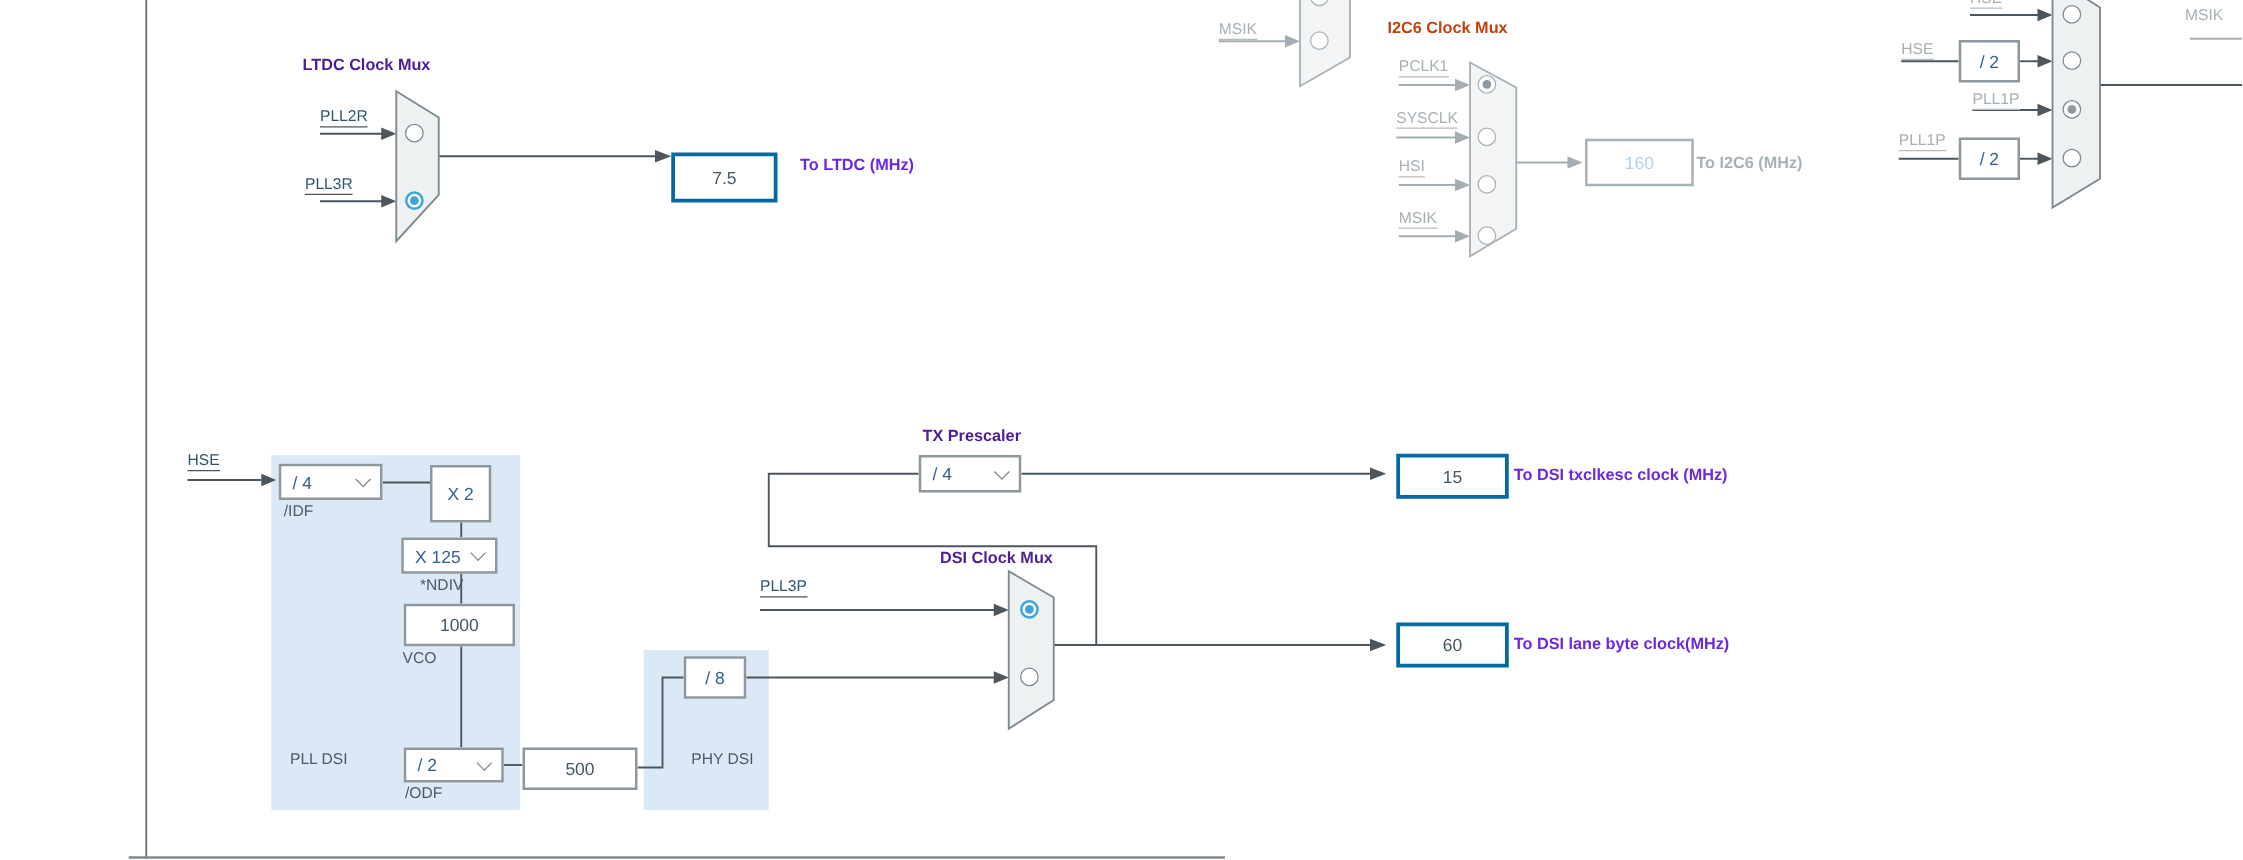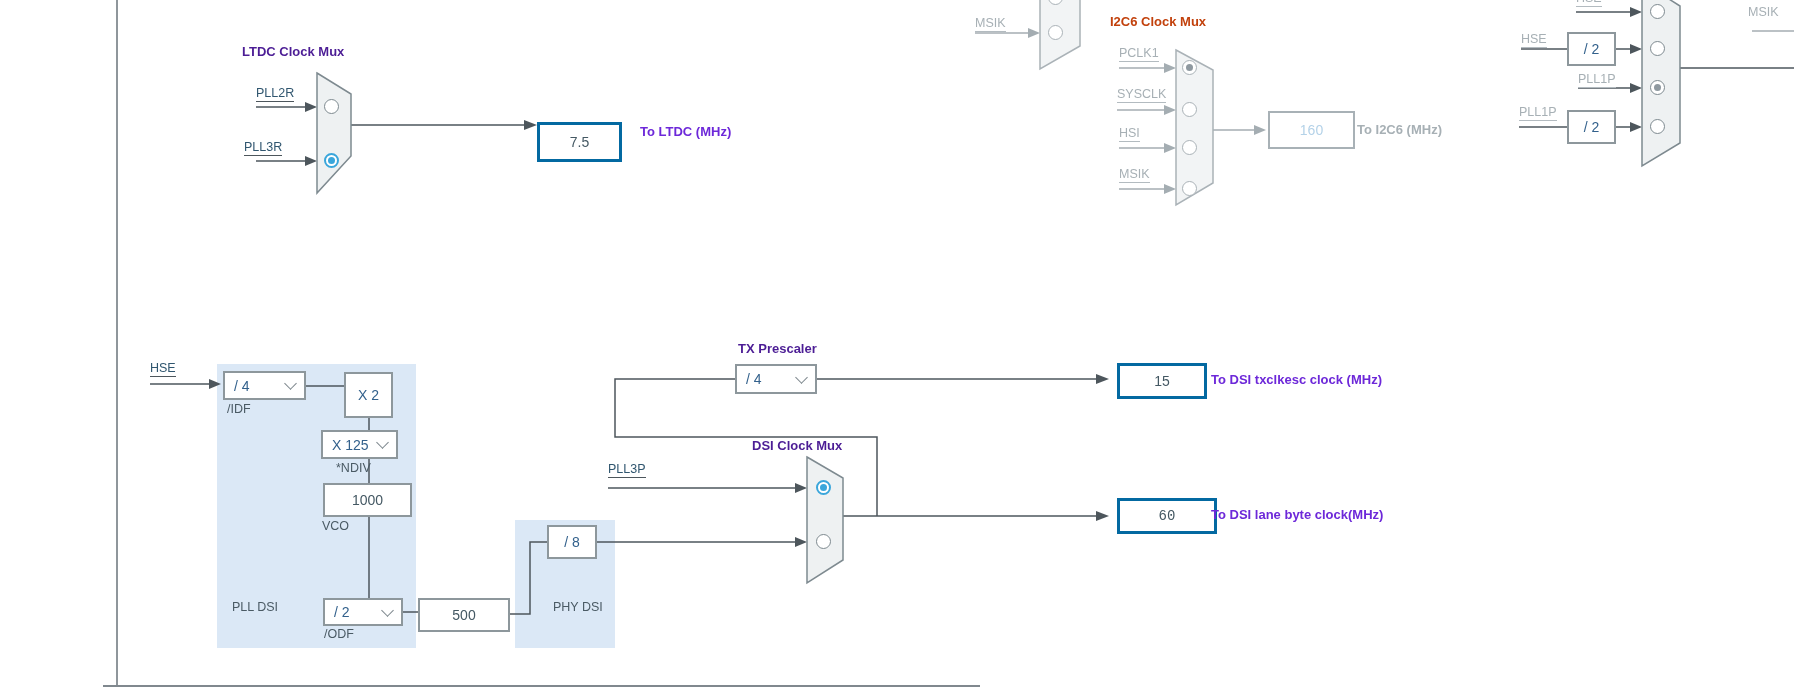--- a/index.html
+++ b/index.html
@@ -215,16 +215,16 @@
     <span>/ 4</span>
     <span class="chev"></span>
   </div>
   <div class="vbox obox" style="left:1117px;top:363px;width:90px;height:36px;">15</div>
   <div class="outlbl" style="left:1211px;top:372px;">To DSI txclkesc clock (MHz)</div>
 
   <div class="title" style="left:752px;top:438px;">DSI Clock Mux</div>
   <div class="lbl" style="left:608px;top:462px;">PLL3P</div>
   <div class="radio sel-blue" style="left:816px;top:480px;"></div>
   <div class="radio" style="left:816px;top:534px;"></div>
-  <div class="vbox obox" style="left:1117px;top:498px;width:100px;height:36px;font-family:Liberation Mono, monospace;">60</div>
+  <div class="vbox obox" style="left:1117px;top:498px;width:90px;height:36px;">60</div>
   <div class="outlbl" style="left:1211px;top:507px;">To DSI lane byte clock(MHz)</div>
 
 </div>
 
 </body></html>

